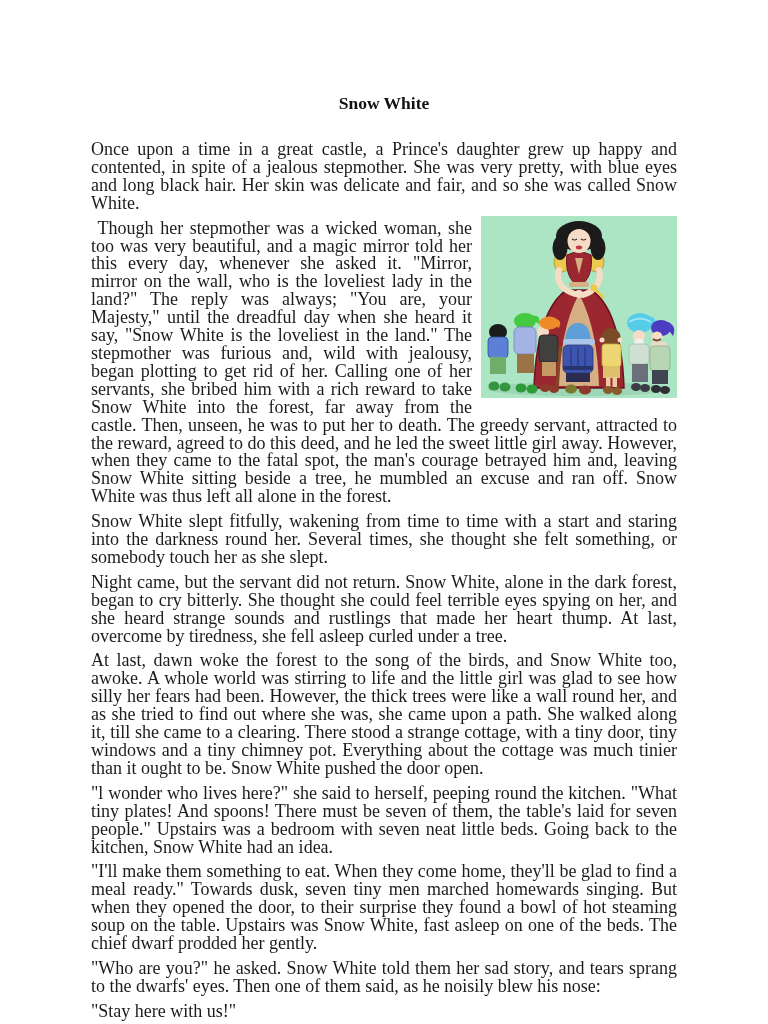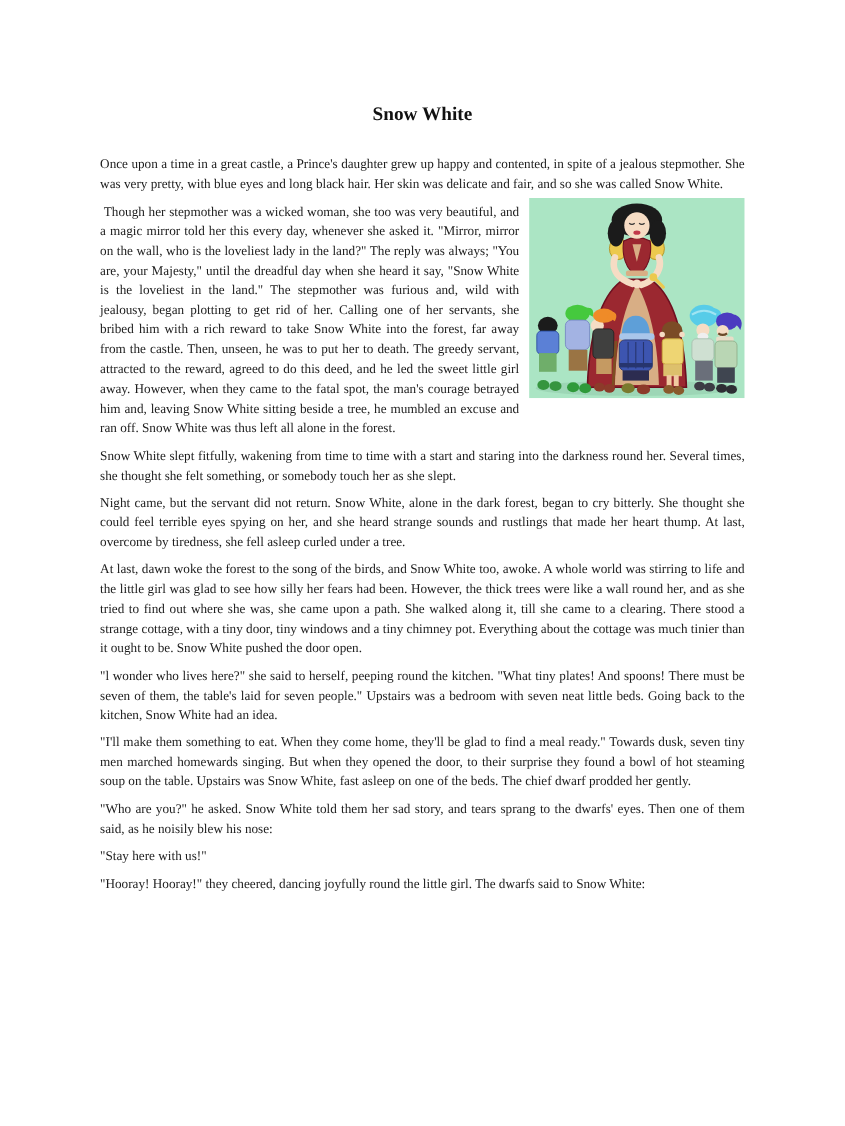--- a/index.html
+++ b/index.html
@@ -21,21 +21,21 @@
   .doc-title {
     margin: 0 0 27px 0;
     font-size: 17.5px;
     line-height: 22px;
     font-weight: bold;
     text-align: center;
     color: #111111;
   }
   .doc-body p {
     margin: 0 0 7px 0;
-    font-size: 12px;
+    font-size: 18px;
     line-height: 17.9px;
     text-align: justify;
   }
   figure.illustration {
     float: right;
     width: 196px;
     height: 182px;
     margin: -4px 0 6px 9px;
     padding: 0;
   }

